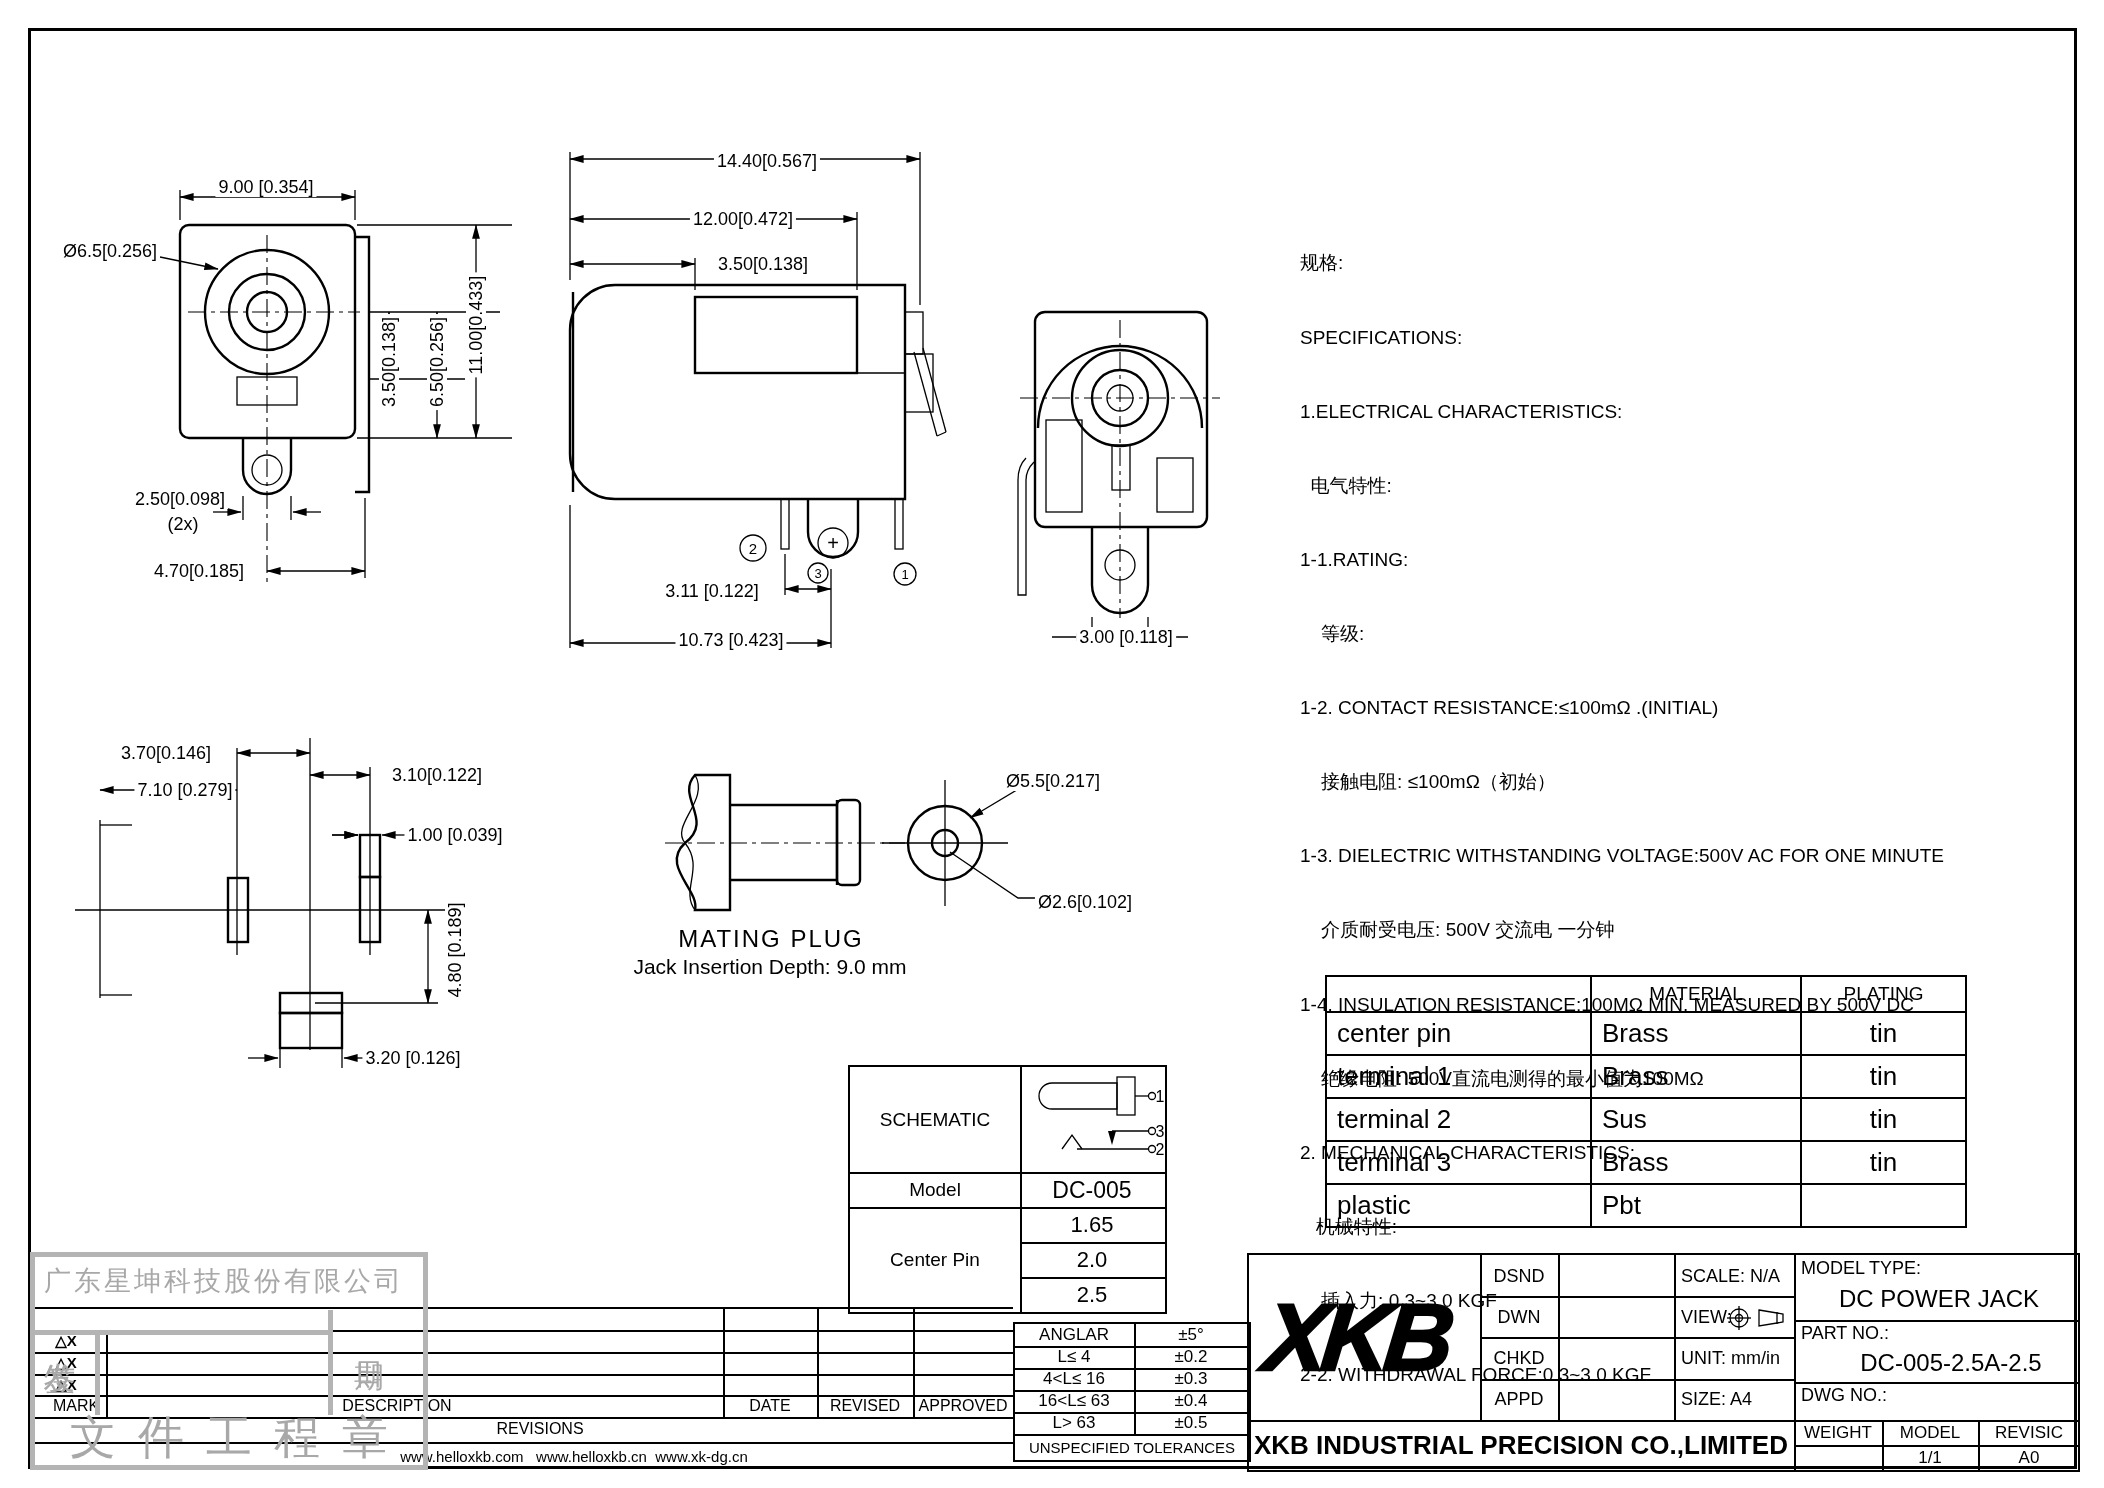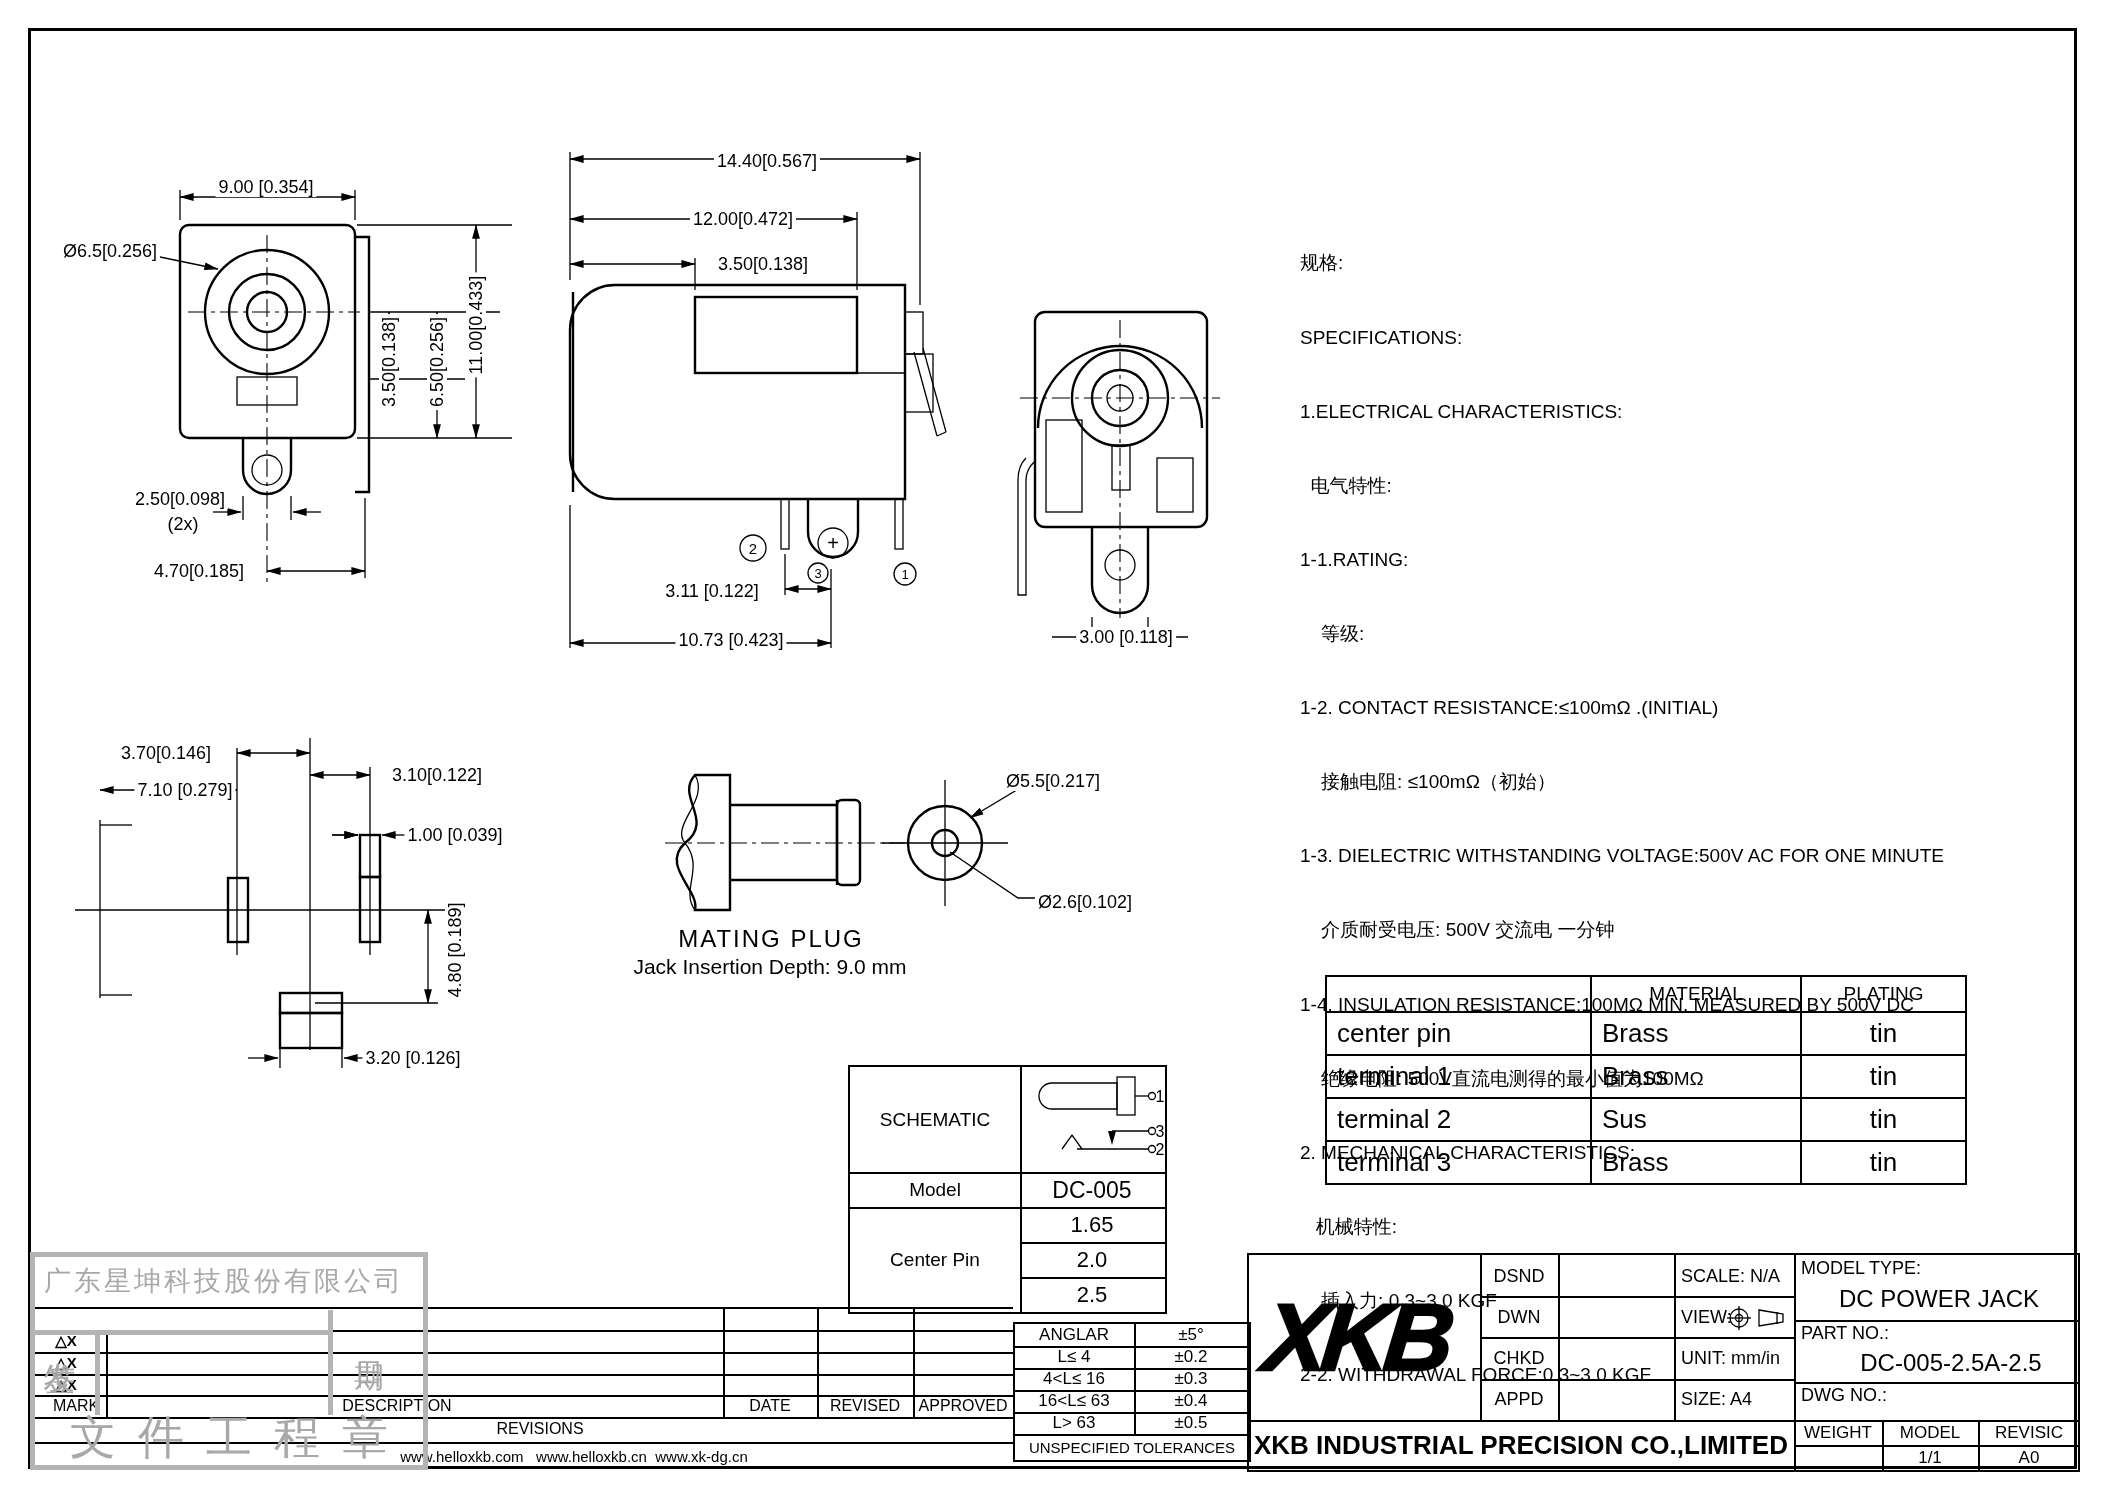--- a/index.html
+++ b/index.html
@@ -272,20 +272,25 @@
     <tr style="height:43px;font-size:26px">
       <td>terminal 2</td>
       <td>Sus</td>
       <td style="text-align:center;padding:0">tin</td>
     </tr>
     <tr style="height:43px;font-size:26px">
       <td>terminal 3</td>
       <td>Brass</td>
       <td style="text-align:center;padding:0">tin</td>
     </tr>
+    <tr style="height:43px;font-size:26px">
+      <td>plastic</td>
+      <td>Pbt</td>
+      <td style="text-align:center;padding:0"></td>
+    </tr>
   </tbody>
     </table>
 
   <div class="abs" style="left:848px;top:1065px;width:315px;height:245px;border:2px solid #000;">
     <div class="line" style="left:170px;top:0;width:2px;height:245px"></div>
     <div class="line" style="left:0;top:105px;width:315px;height:2px"></div>
     <div class="line" style="left:0;top:140px;width:315px;height:2px"></div>
     <div class="line" style="left:170px;top:175px;width:145px;height:2px"></div>
     <div class="line" style="left:170px;top:210px;width:145px;height:2px"></div>
     <div class="lbl ctr" style="left:85px;top:53px;font-size:19px">SCHEMATIC</div>

